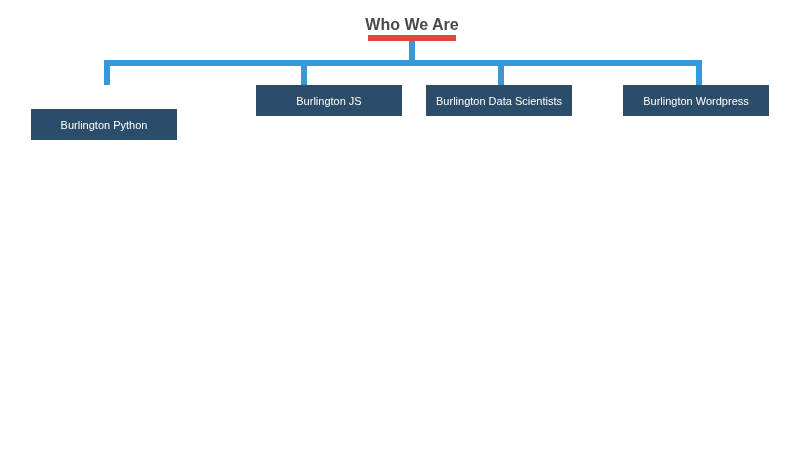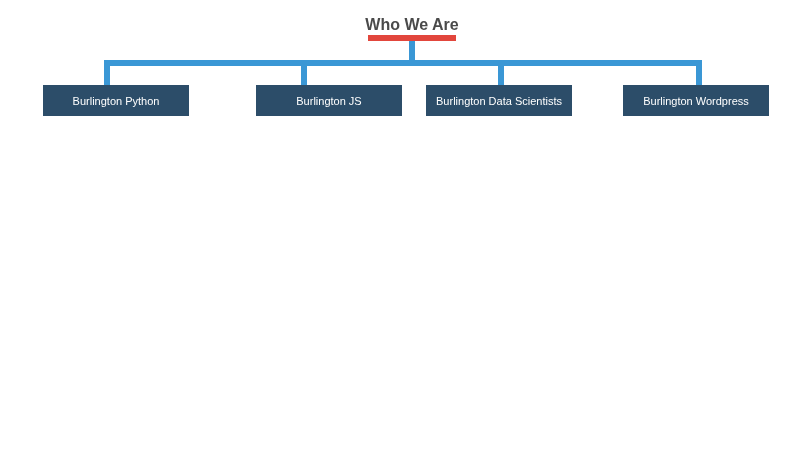--- a/index.html
+++ b/index.html
@@ -17,21 +17,21 @@
   <div class="underline"></div>
 
   <div class="line" style="left:409px; top:41px; width:6px; height:21px;"></div>
   <div class="line" style="left:104px; top:60px; width:598px; height:6px;"></div>
 
   <div class="line" style="left:104px; top:60px; width:6px; height:25px;"></div>
   <div class="line" style="left:301px; top:60px; width:6px; height:25px;"></div>
   <div class="line" style="left:498px; top:60px; width:6px; height:25px;"></div>
   <div class="line" style="left:696px; top:60px; width:6px; height:25px;"></div>
 
-  <div class="box" style="left:43px;">
+  <div class="box" style="left:31px;margin-top:24px;">
     <span>Burlington Python</span>
   </div>
   <div class="box" style="left:232px;margin-left:24px;">
     <span>Burlington JS</span>
   </div>
   <div class="box" style="left:426px;">
     <span>Burlington Data Scientists</span>
   </div>
   <div class="box" style="left:623px;text-align:right;">
     <span>Burlington Wordpress</span>

